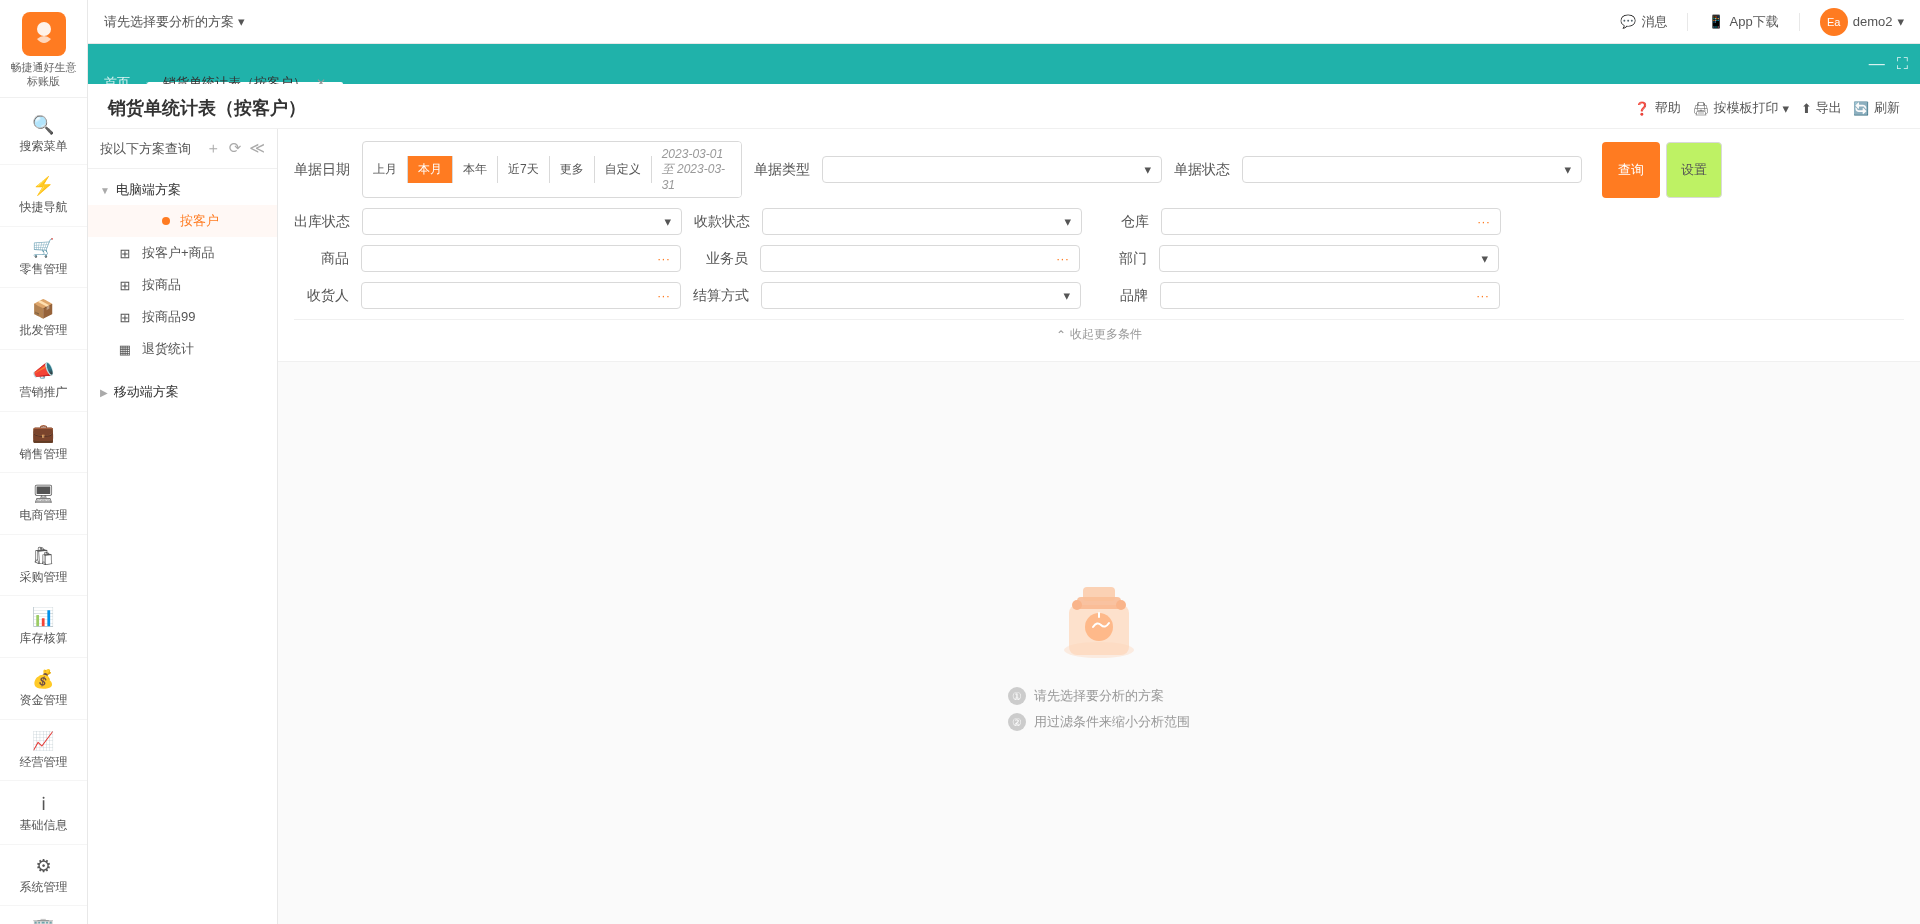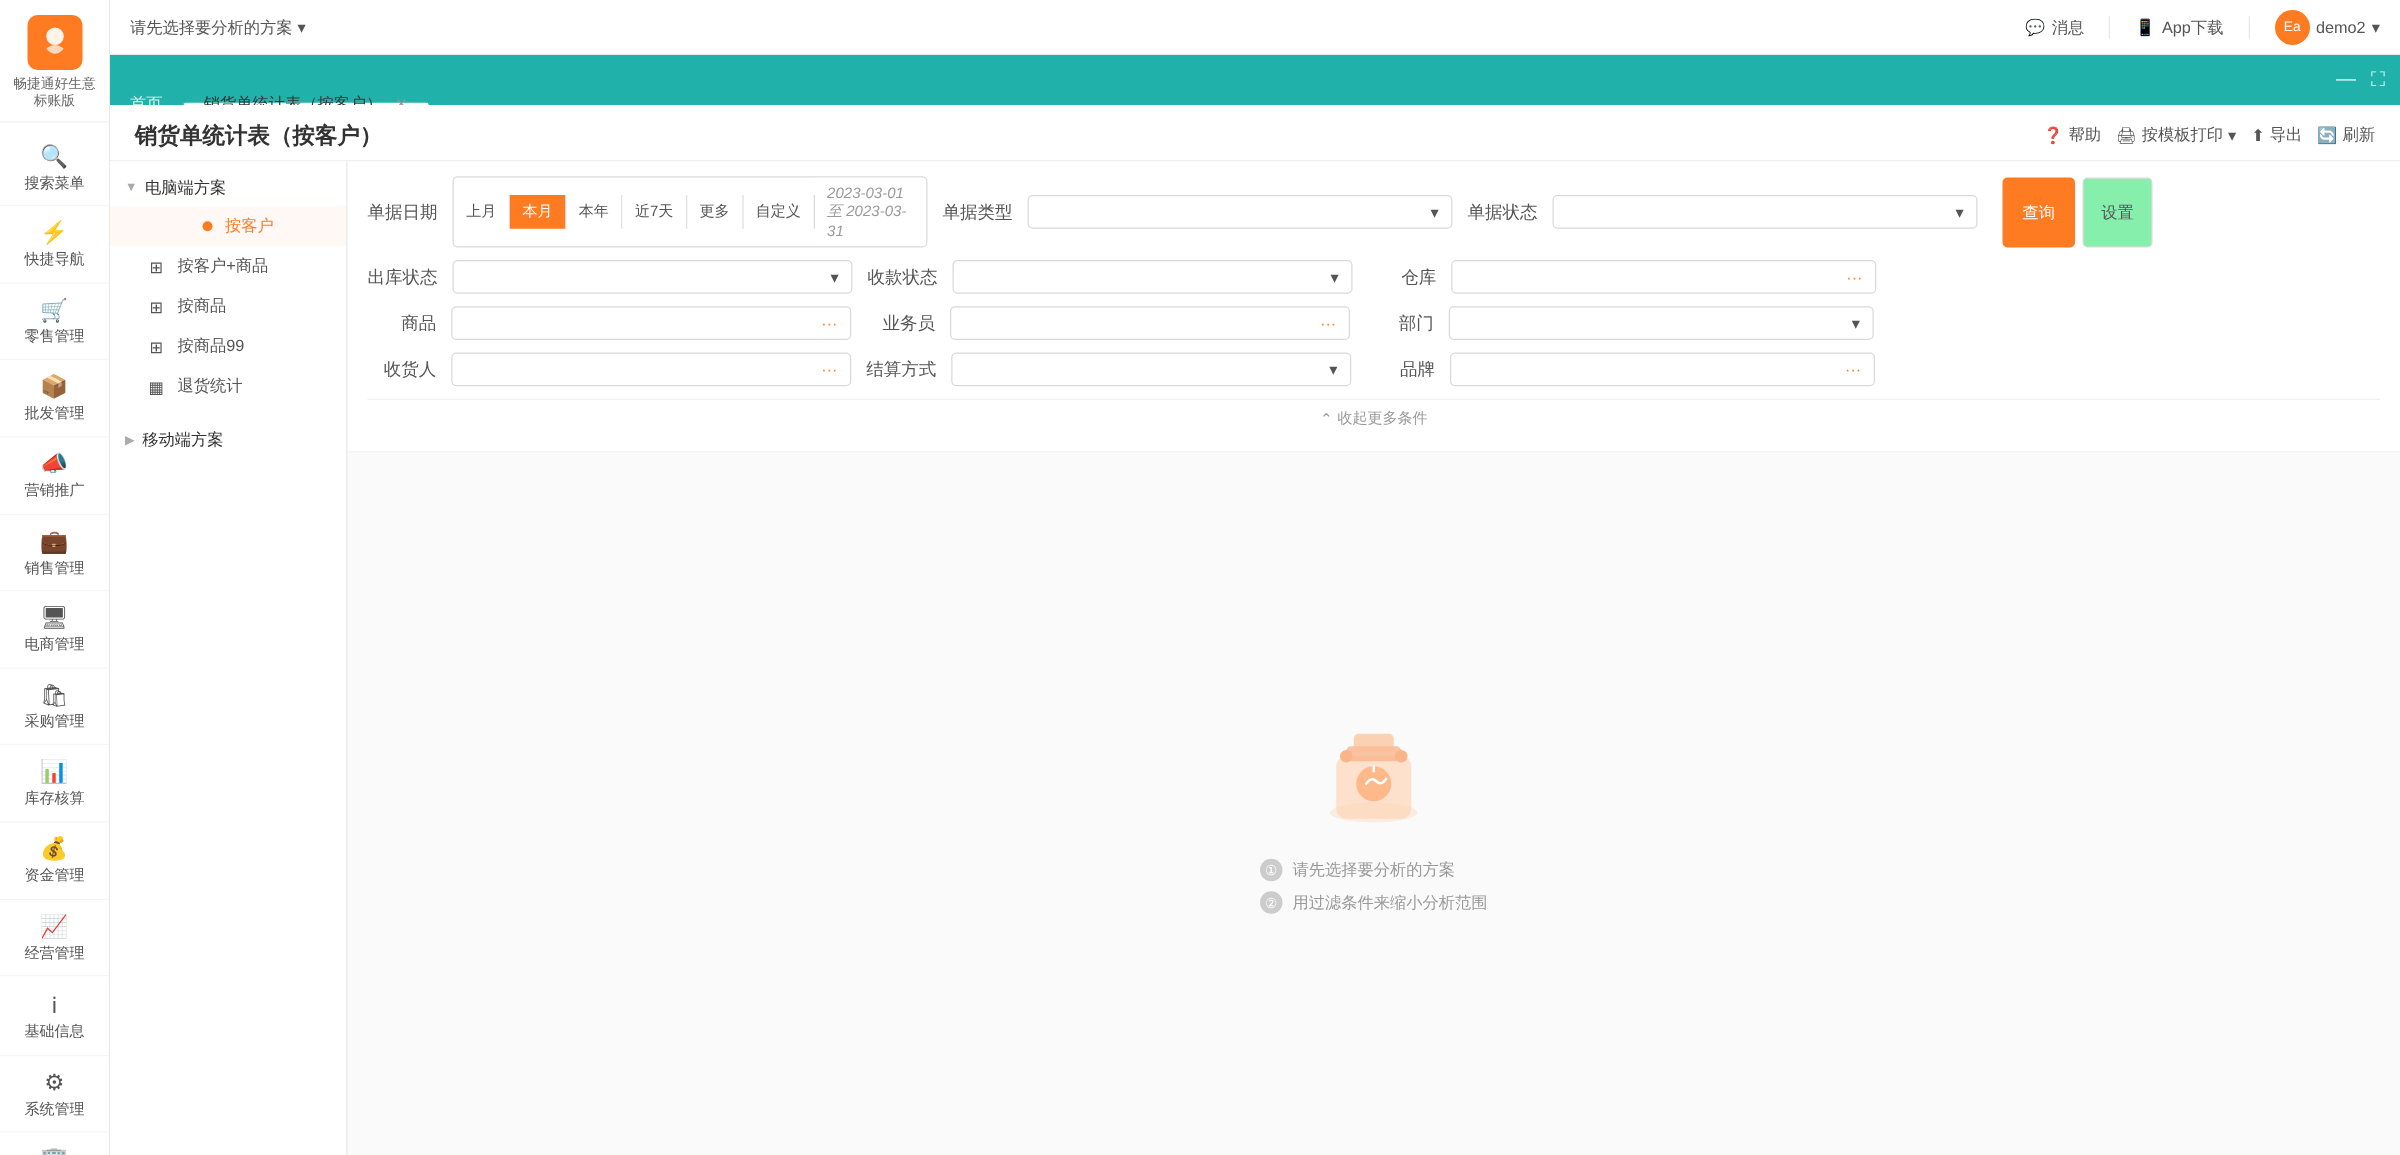--- a/index.html
+++ b/index.html
@@ -193,21 +193,21 @@
     .action-btn-primary {
       background: #ff7b21;
       color: white;
       border: none;
       padding: 6px 16px;
       border-radius: 4px;
       cursor: pointer;
       font-size: 13px;
     }
     .action-btn-secondary {
-      background: #86efac;
+      background: #bef264;
       color: #555;
       border: 1px solid #d9d9d9;
       padding: 18px 14px;
       border-radius: 4px;
       cursor: pointer;
       font-size: 13px;
     }
 
     
     .body-area {
@@ -582,20 +582,28 @@
         <div class="action-btn">
           <span>🔄</span>
           <span>刷新</span>
         </div>
       </div>
     </div>
 
     <div class="body-area">
 
       <div class="left-panel">
+        <div class="left-panel-header">
+          <span class="left-panel-title">按以下方案查询</span>
+          <div class="left-panel-actions">
+            <span class="icon-btn">＋</span>
+            <span class="icon-btn">⟳</span>
+            <span class="icon-btn">≪</span>
+          </div>
+        </div>
 
         <div class="scheme-group">
           <div class="scheme-group-header">
             <span class="arrow-icon">▼</span>
             <span>电脑端方案</span>
           </div>
           <div class="scheme-item active">
             <div style="display:flex;align-items:center;gap:6px;">
               <div class="active-dot"></div>
               <span>按客户</span>

